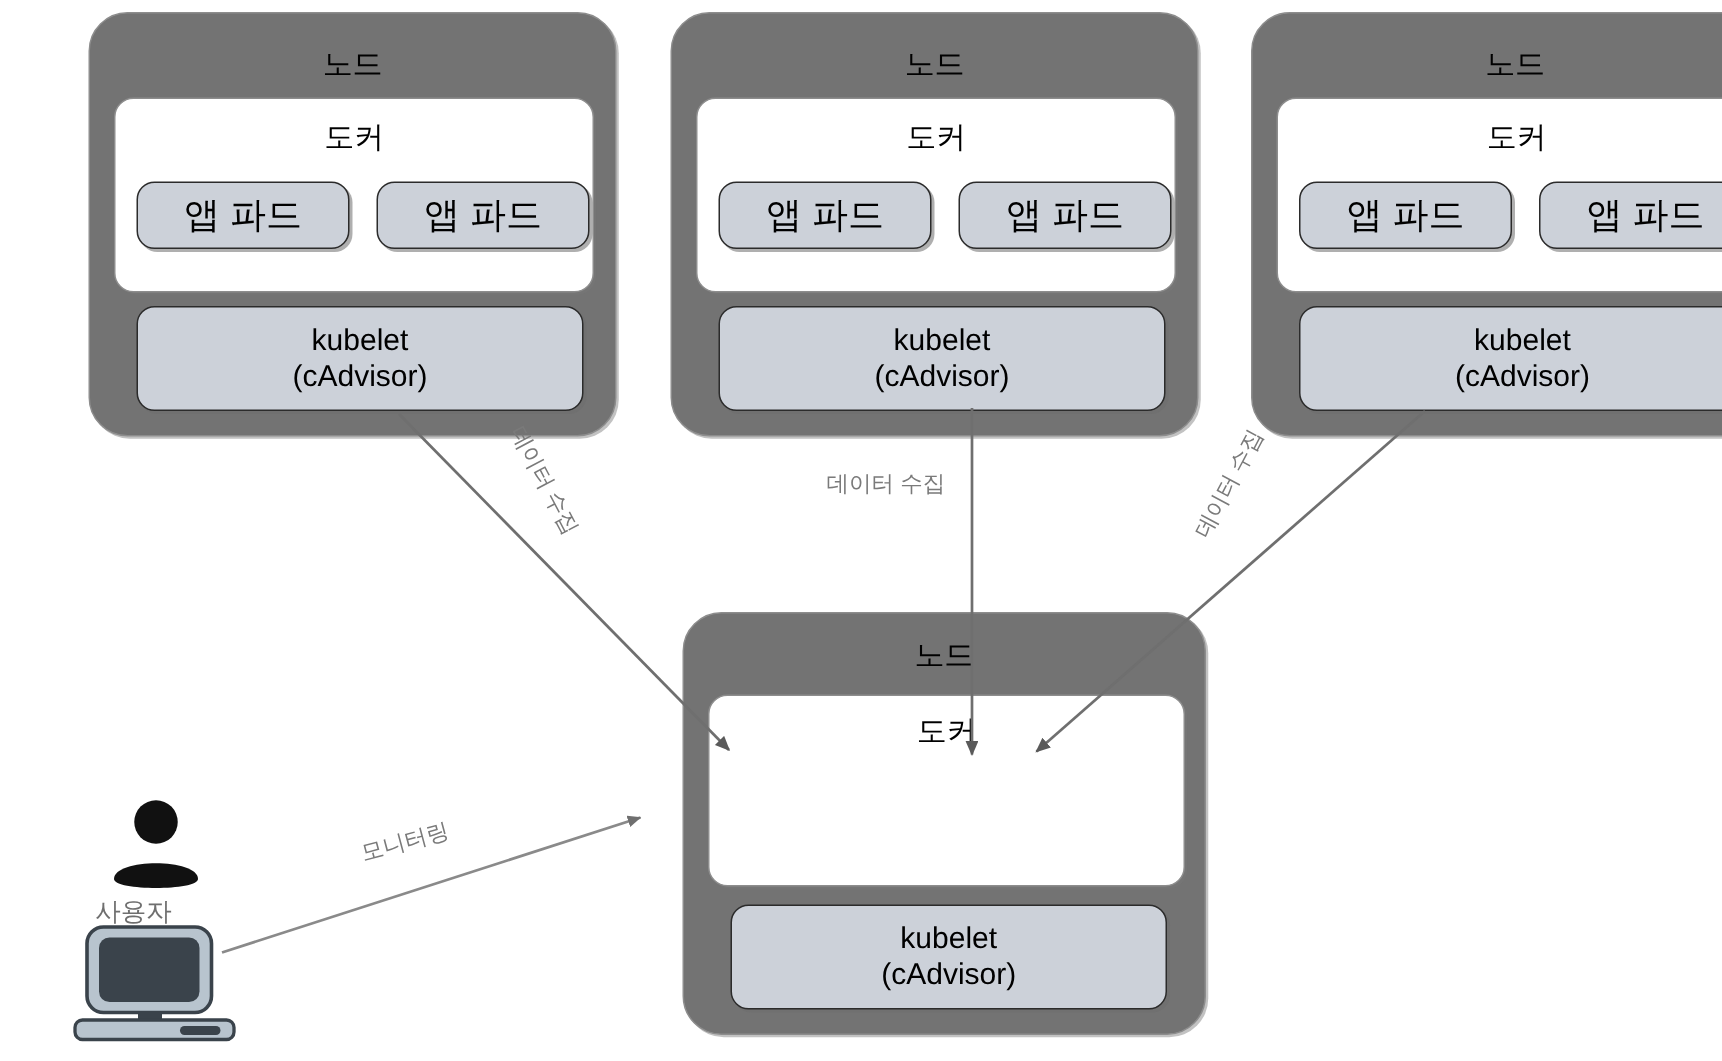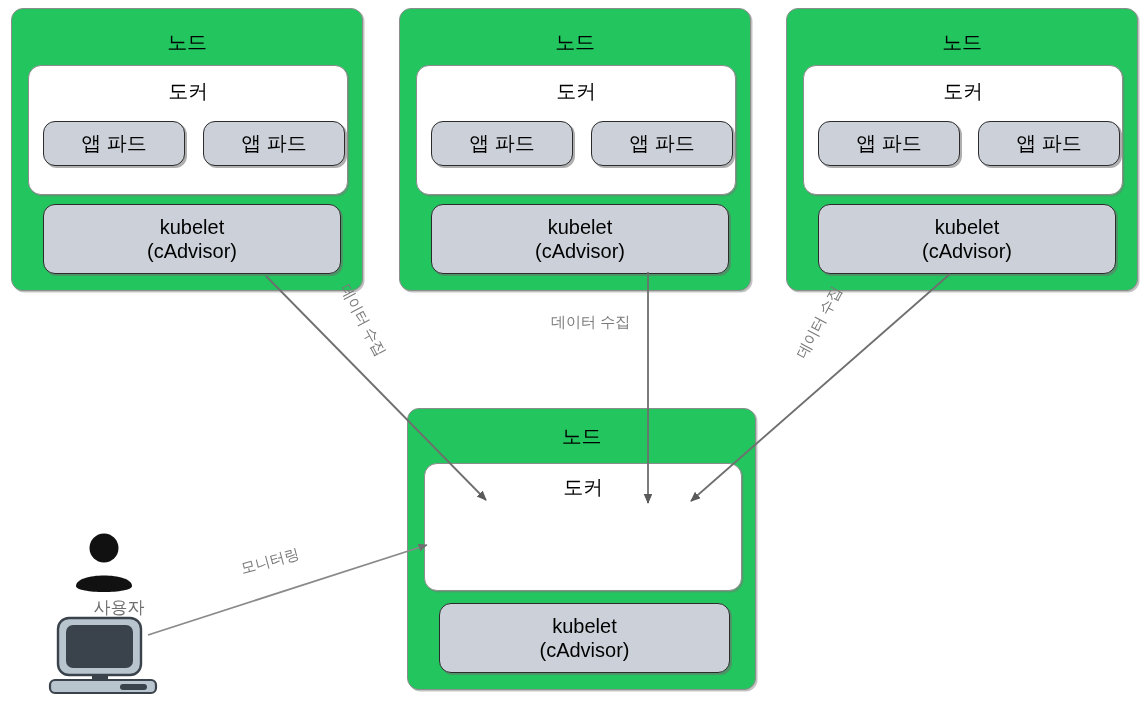--- a/index.html
+++ b/index.html
@@ -16,23 +16,24 @@
     height: 707px;
     background: #ffffff;
     overflow: hidden;
   }
 
   
   .node-box {
     position: absolute;
     box-sizing: border-box;
     border: 1.6px solid #8d8d8d;
-    border-radius: 12px;
-    background: #22c55e;
+    border-radius: 26px;
+    background: #737373;
     box-shadow: 1.5px 1.5px 0 rgba(120,120,120,0.45);
+    margin-left: 48px;
   }
   .docker-box {
     position: absolute;
     box-sizing: border-box;
     border: 1.6px solid #8d8d8d;
     border-radius: 13px;
     background: #ffffff;
     box-shadow: 1.5px 1.5px 0 rgba(120,120,120,0.45);
   }
   .gray-box {
@@ -52,21 +53,21 @@
 
   .box-title {
     position: absolute;
     width: 100%;
     text-align: center;
     color: #000000;
     font-size: 20px;
     letter-spacing: -0.2px;
   }
 
-  .pod-label { font-size: 20px; text-align: right; }
+  .pod-label { font-size: 24px; text-align: right; }
   .kubelet-label { font-size: 20px; }
   .monpod-label { font-size: 21px; }
 
   
   #arrows {
     position: absolute;
     left: 0; top: 0;
     width: 1148px;
     height: 707px;
     pointer-events: none;
@@ -190,21 +191,21 @@
 
   <div class="edge-label" style="left:240px; top:552px; transform: rotate(-15deg);">모니터링</div>
 
   <div id="person-icon" style="left:72px; top:532px; width:64px; height:62px;">
     <svg viewBox="0 0 64 62" width="64" height="62">
       <circle cx="32" cy="16" r="14.5" fill="#111111"></circle>
       <path d="M4,54 C4,40 60,40 60,54 C60,62 4,62 4,54 Z" fill="#111111"></path>
     </svg>
   </div>
 
-  <div class="user-caption" style="left:74px; top:596px; width:90px;">사용자</div>
+  <div class="user-caption" style="left:44px; top:596px; width:90px;">사용자</div>
 
   <div id="computer-icon" style="left:46px; top:616px; width:120px; height:80px;">
     <svg viewBox="0 0 120 80" width="120" height="80">
 
       <rect x="12" y="2" width="83" height="57" rx="11" ry="11" fill="#b8c4ce" stroke="#3a434b" stroke-width="2.4"></rect>
 
       <rect x="20" y="9" width="67" height="43" rx="7" ry="7" fill="#3a434b"></rect>
 
       <rect x="46" y="58" width="16" height="7" fill="#3a434b"></rect>
 

